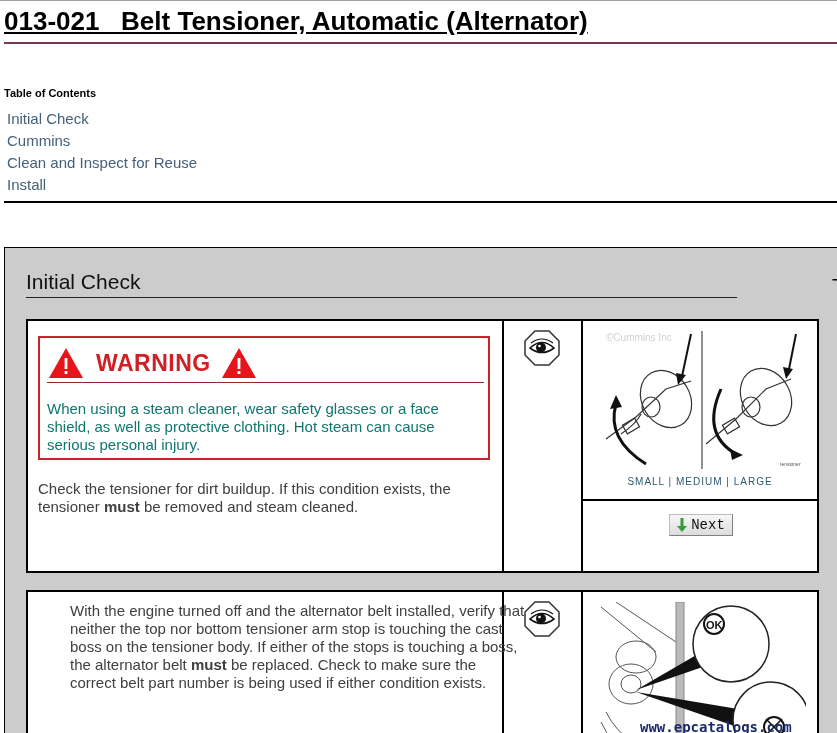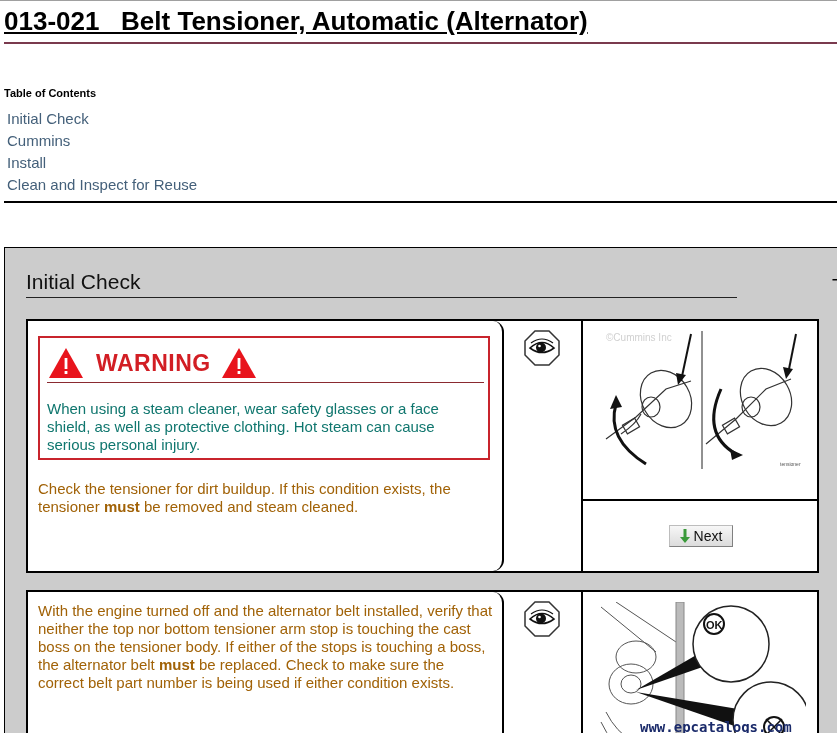--- a/index.html
+++ b/index.html
@@ -13,61 +13,61 @@
     .toc-rule { position: absolute; left: 4px; top: 201px; width: 833px; height: 2px; background: #000; }
 
     .panel { position: absolute; left: 4px; top: 247px; width: 840px; height: 500px; background: #cccccc; border: 1px solid #000; box-sizing: border-box; }
     .section-title { position: absolute; left: 21px; top: 22px; font-size: 21px; font-weight: normal; color: #111; }
     .section-rule { position: absolute; left: 21px; top: 49px; width: 711px; height: 1px; background: #222; }
     .toc-link { position: absolute; left: 827px; top: 27px; font-size: 20px; color: #000000; cursor: pointer; }
 
     .step { position: absolute; left: 21px; width: 793px; background: #fff; border: 2px solid #000; box-sizing: border-box; }
     .step1 { top: 71px; height: 254px; }
     .step2 { top: 342px; height: 180px; }
-    .col-text { position: absolute; left: 0; top: 0; width: 474px; height: 100%; border-right: 2px solid #000; box-sizing: content-box; border-radius: 11px; }
+    .col-text { position: absolute; left: 0; top: 0; width: 474px; height: 100%; border-right: 2px solid #000; box-sizing: content-box; }
     .col-icon { position: absolute; left: 476px; top: 0; width: 77px; height: 100%; border-right: 2px solid #000; }
     .col-fig { position: absolute; left: 555px; top: 0; right: 0; height: 100%; }
 
     .warning-box { position: absolute; left: 10px; top: 15px; width: 452px; height: 124px; border: 2px solid #c8242c; box-sizing: border-box; }
     .warn-head { position: absolute; left: 8px; top: 7px; height: 36px; display: flex; align-items: center; }
     .warn-tri { width: 36px; height: 32px; }
     .warn-label { font-size: 23px; font-weight: bold; color: #d21e24; margin: 0 10px 0 12px; letter-spacing: 0.5px; }
     .warn-rule { position: absolute; left: 7px; top: 44px; width: 437px; height: 1px; background: #8a2a30; }
     .warn-text { position: absolute; left: 7px; top: 62px; width: 430px; font-size: 15px; line-height: 18px; color: #0f766e; }
 
-    .step-text { position: absolute; left: 10px; width: 455px; font-size: 15px; line-height: 18px; color: #a16207; }
+    .step-text { position: absolute; left: 10px; width: 455px; font-size: 15px; line-height: 18px; color: #404040; }
     .step1 .step-text { top: 159px; }
-    .step2 .step-text { top: 10px; }
+    .step2 .step-text { top: 10px; margin-left: 32px; }
 
     .eye-icon { position: absolute; left: 20px; top: 9px; width: 36px; height: 36px; }
 
     .fig-area { position: absolute; left: 0; top: 0; width: 100%; height: 178px; border-bottom: 2px solid #000; }
     .fig-img { position: absolute; left: 13px; top: 8px; width: 210px; height: 140px; background: #fff; overflow: hidden; }
     .fig-size { position: absolute; left: 0; width: 100%; top: 155px; text-align: center; font-size: 10px; letter-spacing: 1px; color: #2f5a70; }
     .fig-size span.link { cursor: pointer; }
-    .nav-area { position: absolute; left: 0; top: 195px; width: 100%; bottom: 0; }
+    .nav-area { position: absolute; left: 0; top: 184px; width: 100%; bottom: 0; font-family: Liberation Mono, monospace; }
     .next-btn { position: absolute; left: 86px; top: 9px; width: 64px; height: 22px; background: linear-gradient(#f7f7f7, #dcdcdc); border: 1px solid #bdbdbd; border-right-color: #808080; border-bottom-color: #808080; box-sizing: border-box; font-size: 14px; display: flex; align-items: center; justify-content: center; cursor: pointer; color: #111; }
     .next-arrow { width: 10px; height: 14px; margin-right: 4px; }
 
     .fig2-img { position: absolute; left: 13px; top: 10px; width: 210px; height: 170px; background: #fff; overflow: hidden; }
     .watermark { position: absolute; left: 44px; top: 117px; font-family: "DejaVu Sans Mono", monospace; font-size: 14px; color: #1a2a6a; font-weight: bold; }
   </style>
 </head>
 <body>
 
 <div class="topline"></div>
 <div class="doc-title">013-021   Belt Tensioner, Automatic (Alternator)</div>
 <div class="title-rule"></div>
 
 <div class="toc-heading">Table of Contents</div>
 <ul class="toc-list">
   <li>Initial Check</li>
   <li>Cummins</li>
+  <li>Clean and Inspect for Reuse</li>
   <li>Install</li>
-  <li>Clean and Inspect for Reuse</li>
 </ul>
 <div class="toc-rule"></div>
 
 <div class="panel">
   <div class="section-title">Initial Check</div>
   <div class="section-rule"></div>
   <div class="toc-link">TOC</div>
 
   <div class="step step1">
     <div class="col-text">
@@ -124,20 +124,27 @@
               <ellipse cx="155" cy="78" rx="9" ry="10"></ellipse>
               <rect x="128" y="92" width="14" height="10" transform="rotate(-30 135 97)"></rect>
             </g>
             <path d="M125,60 Q105,105 140,125" fill="none" stroke="#111" stroke-width="3"></path>
             <polygon points="147,126 134,120 136,131" fill="#111"></polygon>
             <line x1="200" y1="5" x2="192" y2="45" stroke="#111" stroke-width="2"></line>
             <polygon points="190,50 187,38 197,40" fill="#111"></polygon>
             <text x="184" y="137" font-size="5" fill="#555" font-family="Liberation Sans, sans-serif">tensioner</text>
           </svg>
         </div>
+        <div class="fig-size">
+          <span class="link">SMALL</span>
+          <span>|</span>
+          <span class="link">MEDIUM</span>
+          <span>|</span>
+          <span class="link">LARGE</span>
+        </div>
       </div>
       <div class="nav-area">
         <div class="next-btn">
           <svg class="next-arrow" viewBox="0 0 10 14">
             <rect x="3.5" y="0" width="3" height="9" fill="#3a9a3a"></rect>
             <polygon points="0,8 10,8 5,14" fill="#3a9a3a"></polygon>
           </svg>
           <span>Next</span>
         </div>
       </div>

